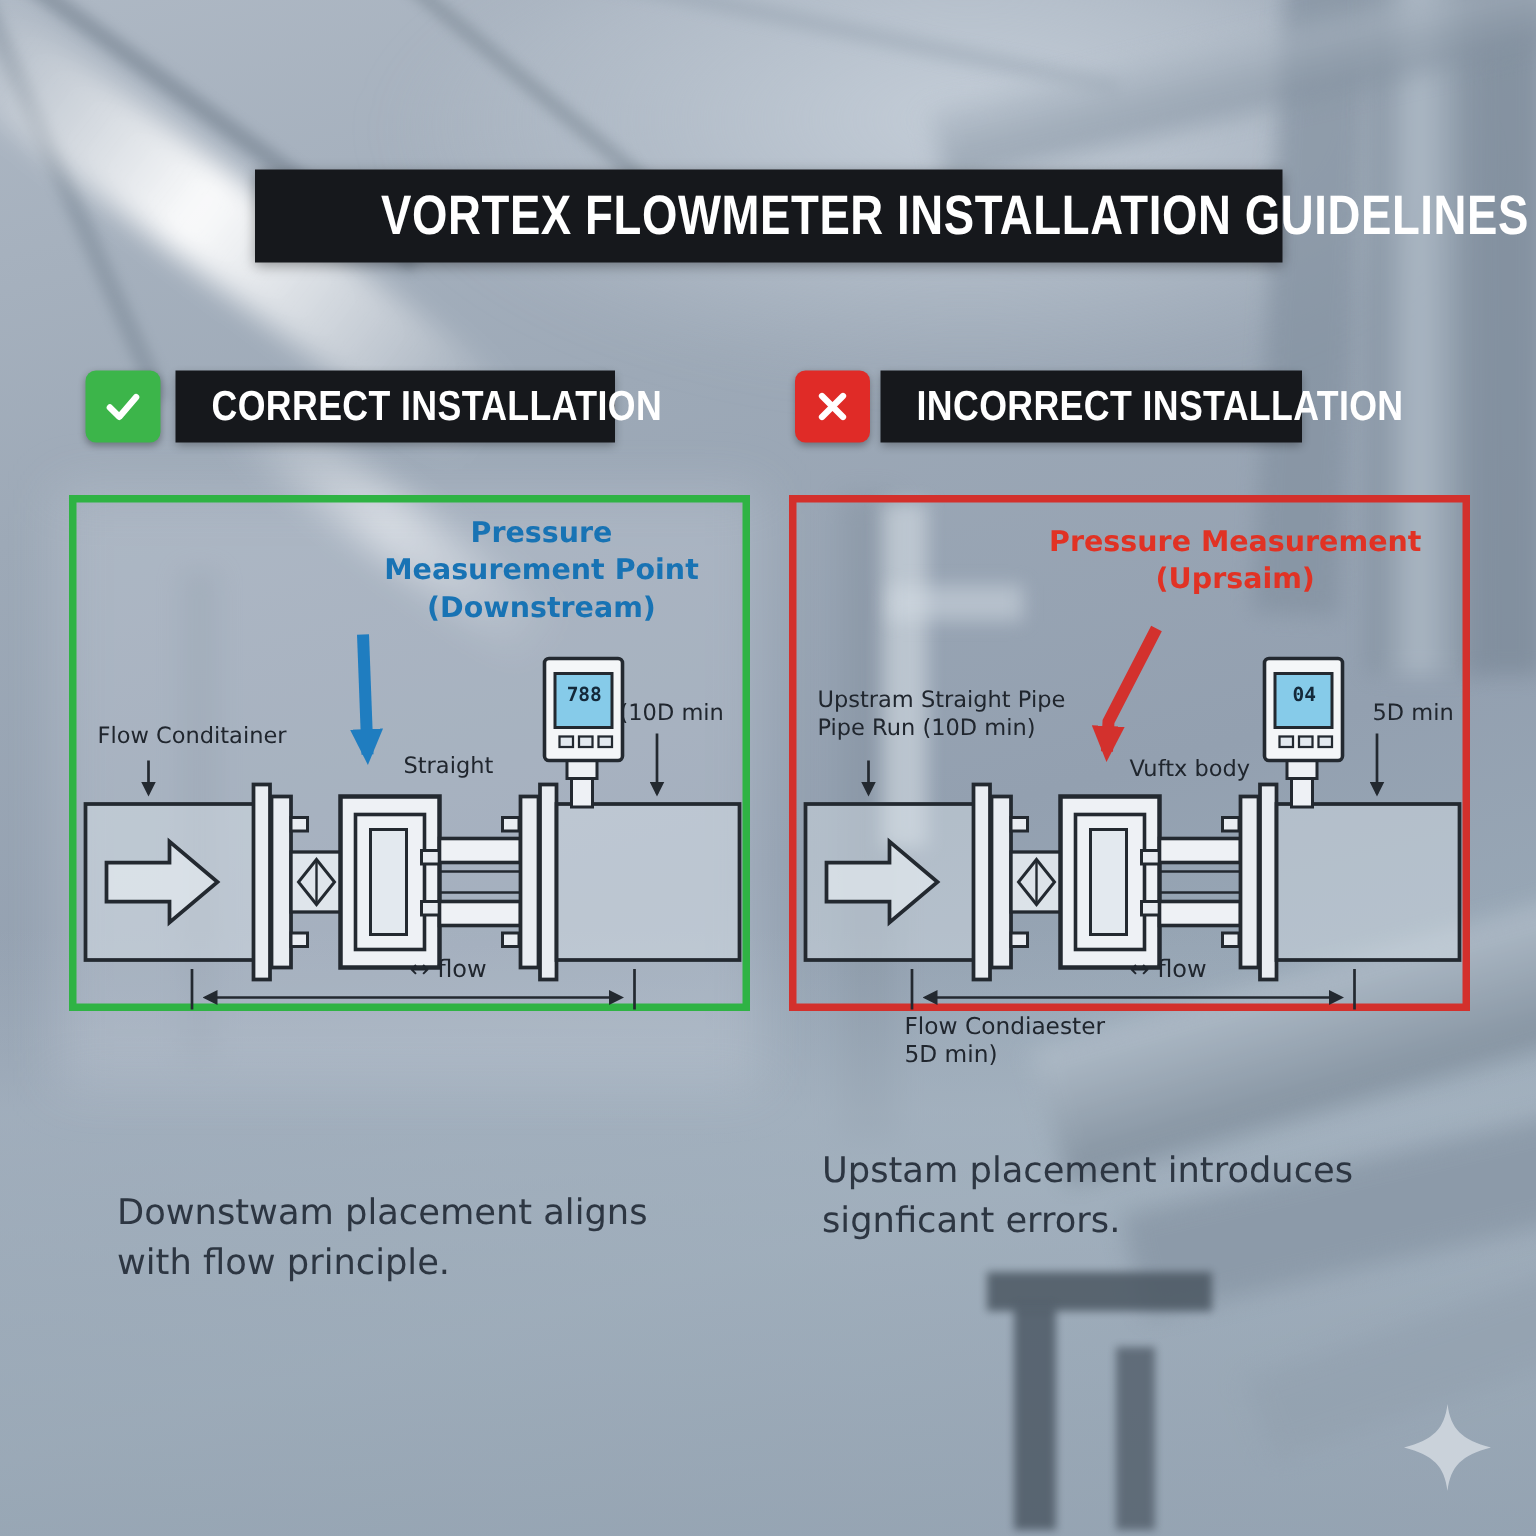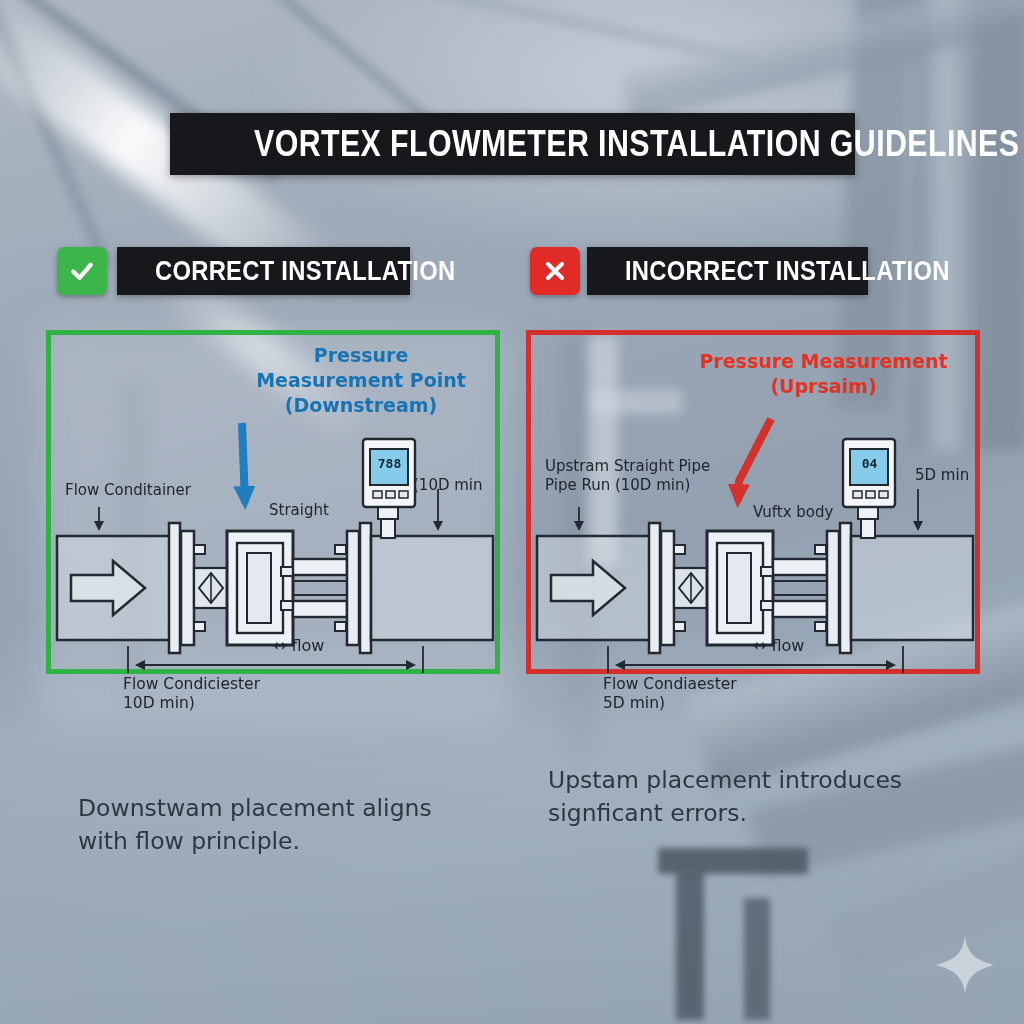--- a/index.html
+++ b/index.html
@@ -41,21 +41,21 @@
   .panelGlow { left:38px; top:326px; width:470px; height:398px; background:rgba(228,234,240,.22); filter:blur(18px); }
 
   
   .title-banner { position:absolute; left:170px; top:113px; width:685px; height:62px;
                   background:#16181c; display:flex; align-items:center; justify-content:flex-start;
                   box-shadow:0 2px 8px rgba(0,0,0,.35); }
   .title-banner span { color:#fff; font-family:"Liberation Sans",sans-serif; font-weight:700; font-size:37px;
                        letter-spacing:.5px; white-space:nowrap; transform:scaleX(.82); }
   .hdr-icon { position:absolute; width:50px; height:48px; border-radius:7px; display:flex; align-items:center; justify-content:center;
               box-shadow:0 2px 5px rgba(0,0,0,.3); }
-  .hdr-bar { position:absolute; height:48px; background:#16181c; display:flex; align-items:center; padding-left:38px;
+  .hdr-bar { position:absolute; height:48px; background:#16181c; display:flex; align-items:center; padding-left:24px;
              box-shadow:0 2px 6px rgba(0,0,0,.3); }
   .hdr-bar span { color:#fff; font-family:"Liberation Sans",sans-serif; font-weight:700; font-size:28px;
                   letter-spacing:.3px; white-space:nowrap; transform:scaleX(.85); transform-origin:left center; }
 
   
   .panel { position:absolute; top:330px; width:454px; height:344px; border:5px solid; }
   .panel.correct { left:46px; border-color:#2fb344; }
   .panel.incorrect { left:526px; border-color:#d3302c; }
   .panel svg.rig-svg { position:absolute; left:0; top:0; }
   .plabel { position:absolute; color:#20262e; font-size:15px; line-height:1.25; white-space:pre-line; }
@@ -186,24 +186,22 @@
   <div class="panel correct">
     <svg class="rig-svg" viewBox="0 0 444 382" width="444" height="382">
       <use href="#rig"></use>
       <line x1="191" y1="88" x2="194" y2="168" stroke="#1f7dc0" stroke-width="8" marker-end="url(#ahB)"></line>
     </svg>
     <div class="annotation blue" style="left:190px; top:8px; width:240px">Pressure
 Measurement Point
 (Downstream)</div>
     <div class="plabel" style="left:14px; top:146px">Flow Conditainer</div>
     <div class="plabel" style="left:218px; top:166px">Straight</div>
-    <div class="plabel" style="left:362px; top:141px">(10D min</div>
+    <div class="plabel" style="left:362px; top:131px">(10D min</div>
     <div class="flow-label" style="left:222px; top:301px">↔ flow</div>
-    <div class="plabel" style="left:72px; top:340px; font-size:15.5px">Flow Condiciester
-10D min)</div>
     <div class="lcd-digits">788</div>
   </div>
 
   <div class="panel incorrect">
     <svg class="rig-svg" viewBox="0 0 444 382" width="444" height="382">
       <use href="#rig"></use>
       <path d="M240 84 L208 146 L207 166" fill="none" stroke="#d3312d" stroke-width="8" marker-end="url(#ahR)"></path>
     </svg>
     <div class="annotation red" style="left:160px; top:14px; width:265px">Pressure Measurement
 (Uprsaim)</div>

